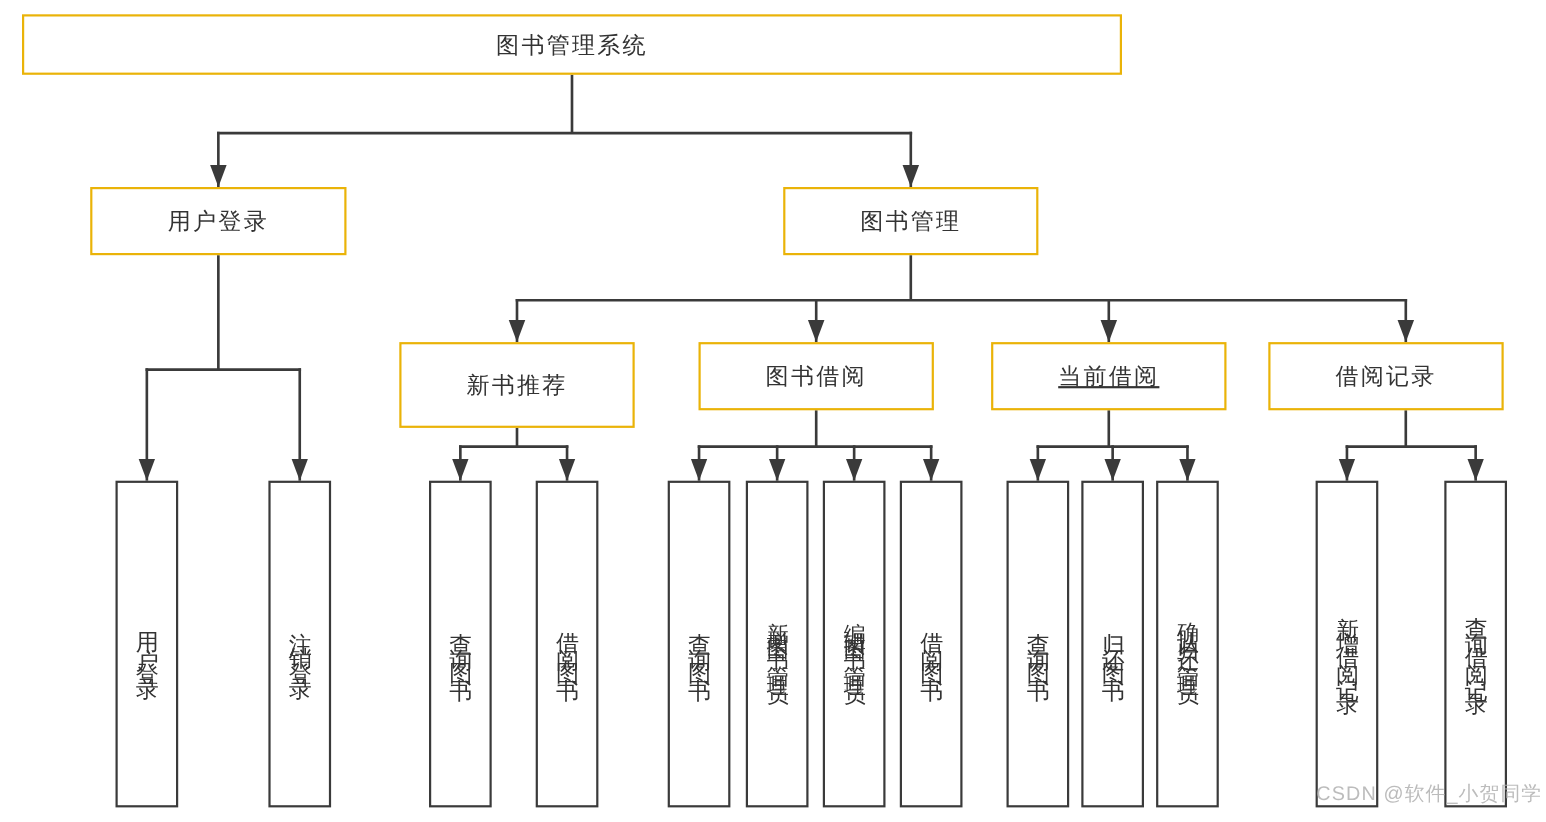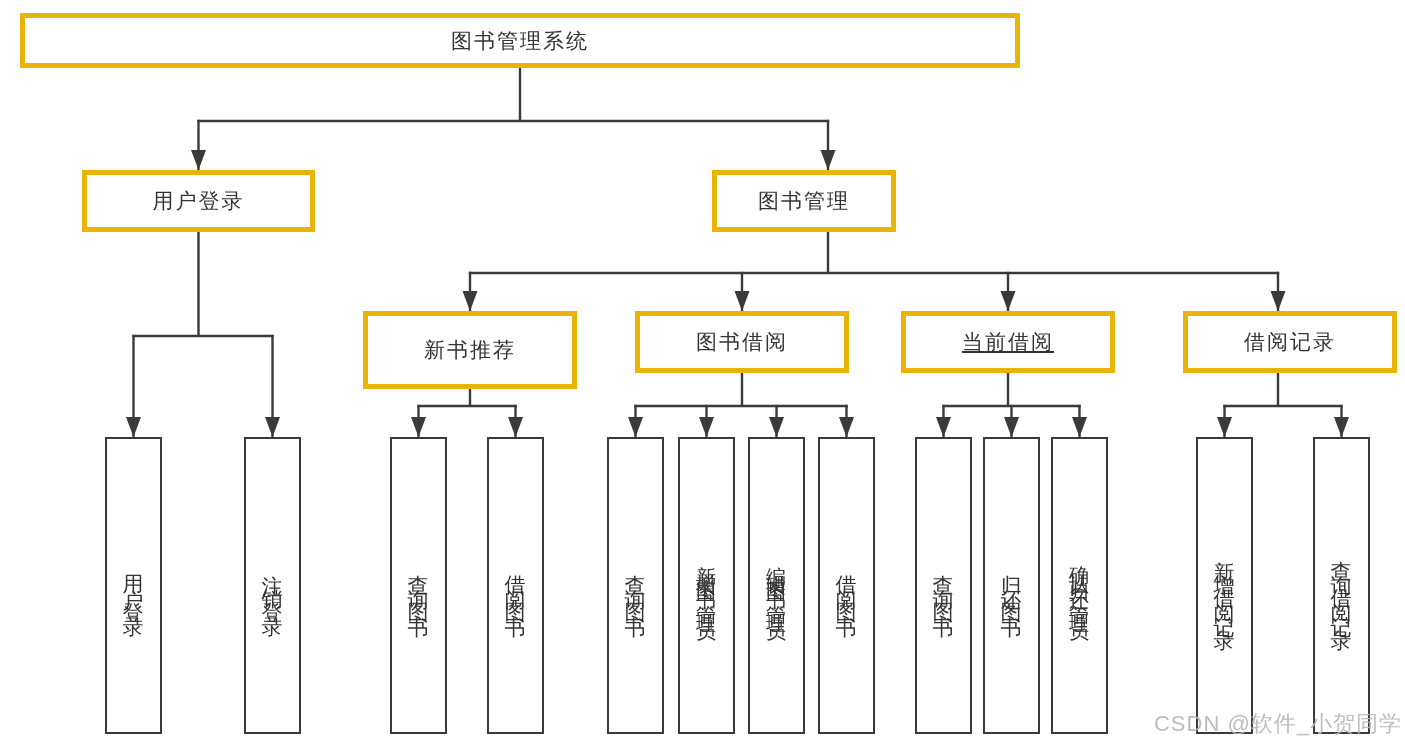--- a/index.html
+++ b/index.html
@@ -14,21 +14,21 @@
     overflow: hidden;
   }
   #wires {
     position: absolute;
     left: 0; top: 0;
     width: 1405px; height: 747px;
     pointer-events: none;
   }
   .node {
     position: absolute;
-    border: 5px solid #eab308;
+    border: 2px solid #eab308;
     background: #ffffff;
     display: flex;
     align-items: center;
     justify-content: center;
     font-size: 21px;
     letter-spacing: 2px;
     color: #333333;
     z-index: 2;
   }
   .leaf {
@@ -53,21 +53,21 @@
     white-space: nowrap;
   }
   .leaf.long span {
     font-size: 20px;
     letter-spacing: 8px;
   }
   #watermark {
     position: absolute;
     right: 3px;
     top: 709px;
-    font-size: 22px;
+    font-size: 18px;
     letter-spacing: 1px;
     color: #b5b5b5;
     z-index: 5;
     opacity: 0.9;
     white-space: nowrap;
   }
 </style>
 </head>
 <body>
 
@@ -112,26 +112,26 @@
 
       <path d="M1278 373 V406 M1224.5 406 H1341.5"></path>
       <line x1="1224.5" y1="406" x2="1224.5" y2="437" marker-end="url(#arr)"></line>
       <line x1="1341.5" y1="406" x2="1341.5" y2="437" marker-end="url(#arr)"></line>
     </g>
   </svg>
 
   <div class="node" style="left:20px; top:13px; width:1000px; height:55px;">图书管理系统</div>
 
   <div class="node" style="left:82px; top:170px; width:233px; height:62px;">用户登录</div>
-  <div class="node" style="left:712px; top:170px; width:184px; height:62px;">图书管理</div>
+  <div class="node" style="left:712px; top:170px; width:232px; height:62px;">图书管理</div>
 
   <div class="node" style="left:363px; top:311px; width:214px; height:78px;">新书推荐</div>
   <div class="node" style="left:635px; top:311px; width:214px; height:62px;text-align:right;">图书借阅</div>
   <div class="node" style="left:901px; top:311px; width:214px; height:62px;text-decoration:underline;">当前借阅</div>
-  <div class="node" style="left:1183px; top:311px; width:214px; height:62px;">借阅记录</div>
+  <div class="node" style="left:1153px; top:311px; width:214px; height:62px;">借阅记录</div>
 
   <div class="leaf" style="left:105px;">
     <span>用户登录</span>
   </div>
   <div class="leaf" style="left:244px;">
     <span>注销登录</span>
   </div>
 
   <div class="leaf" style="left:390px;">
     <span>查询图书</span>

